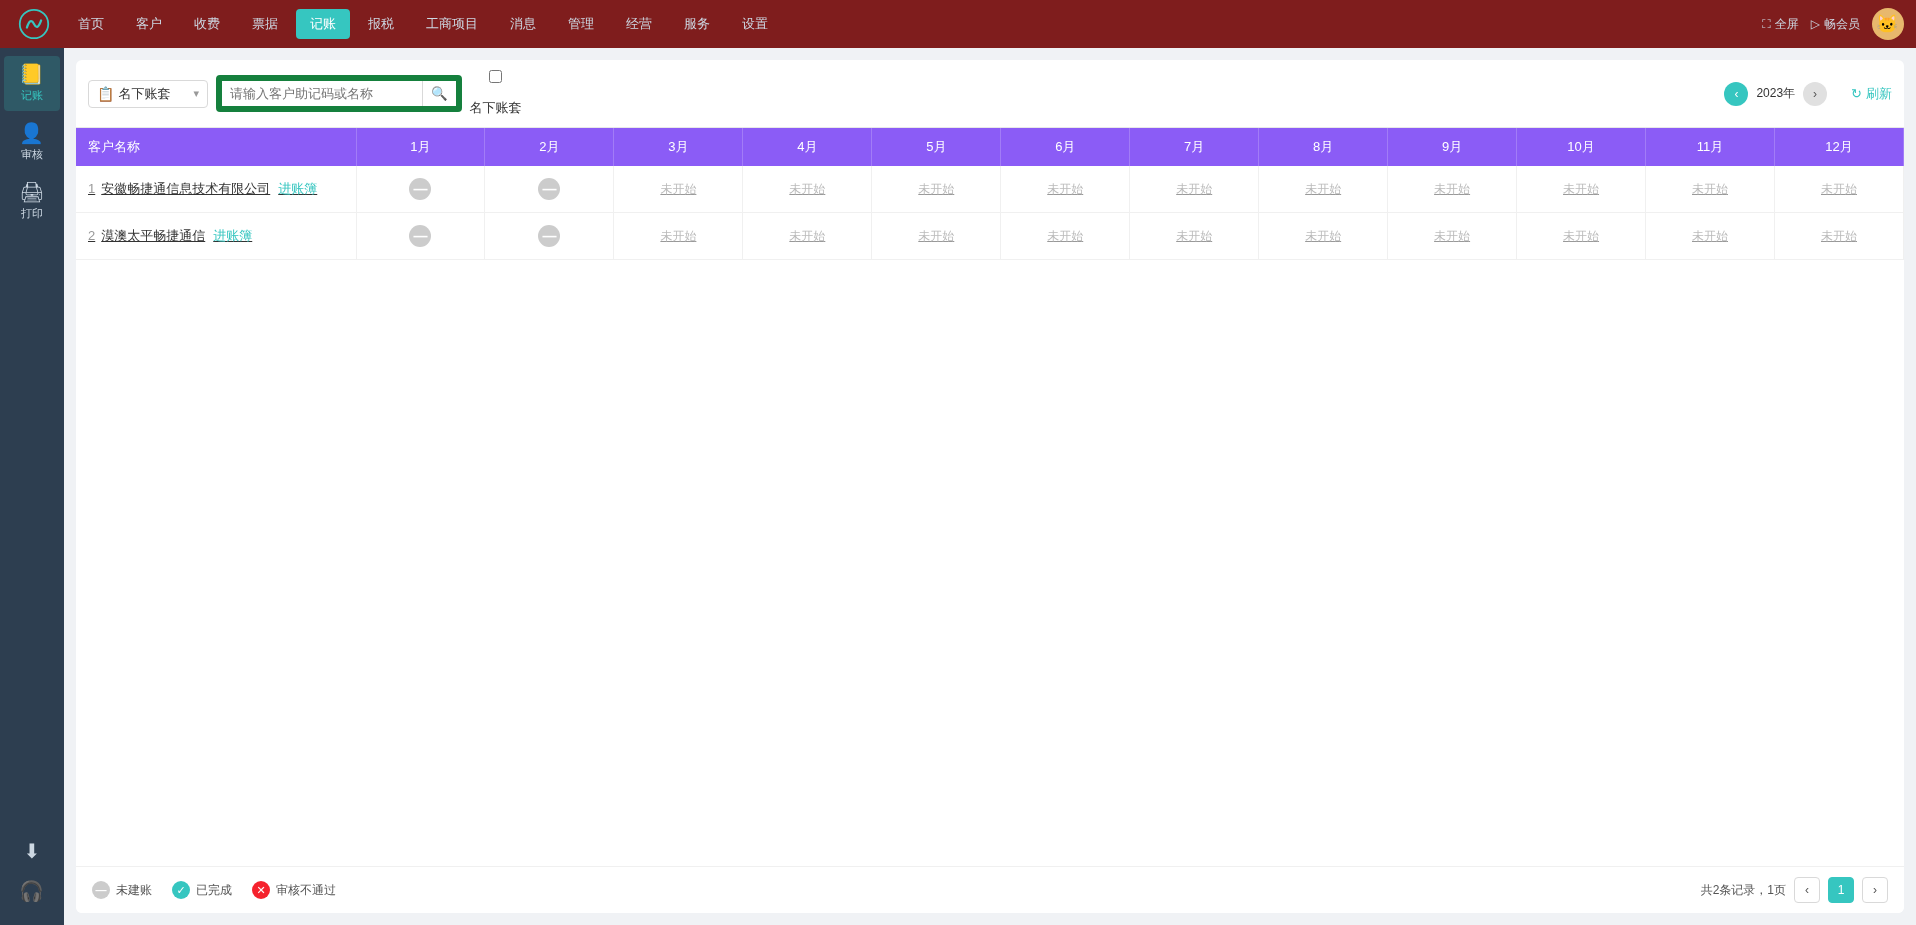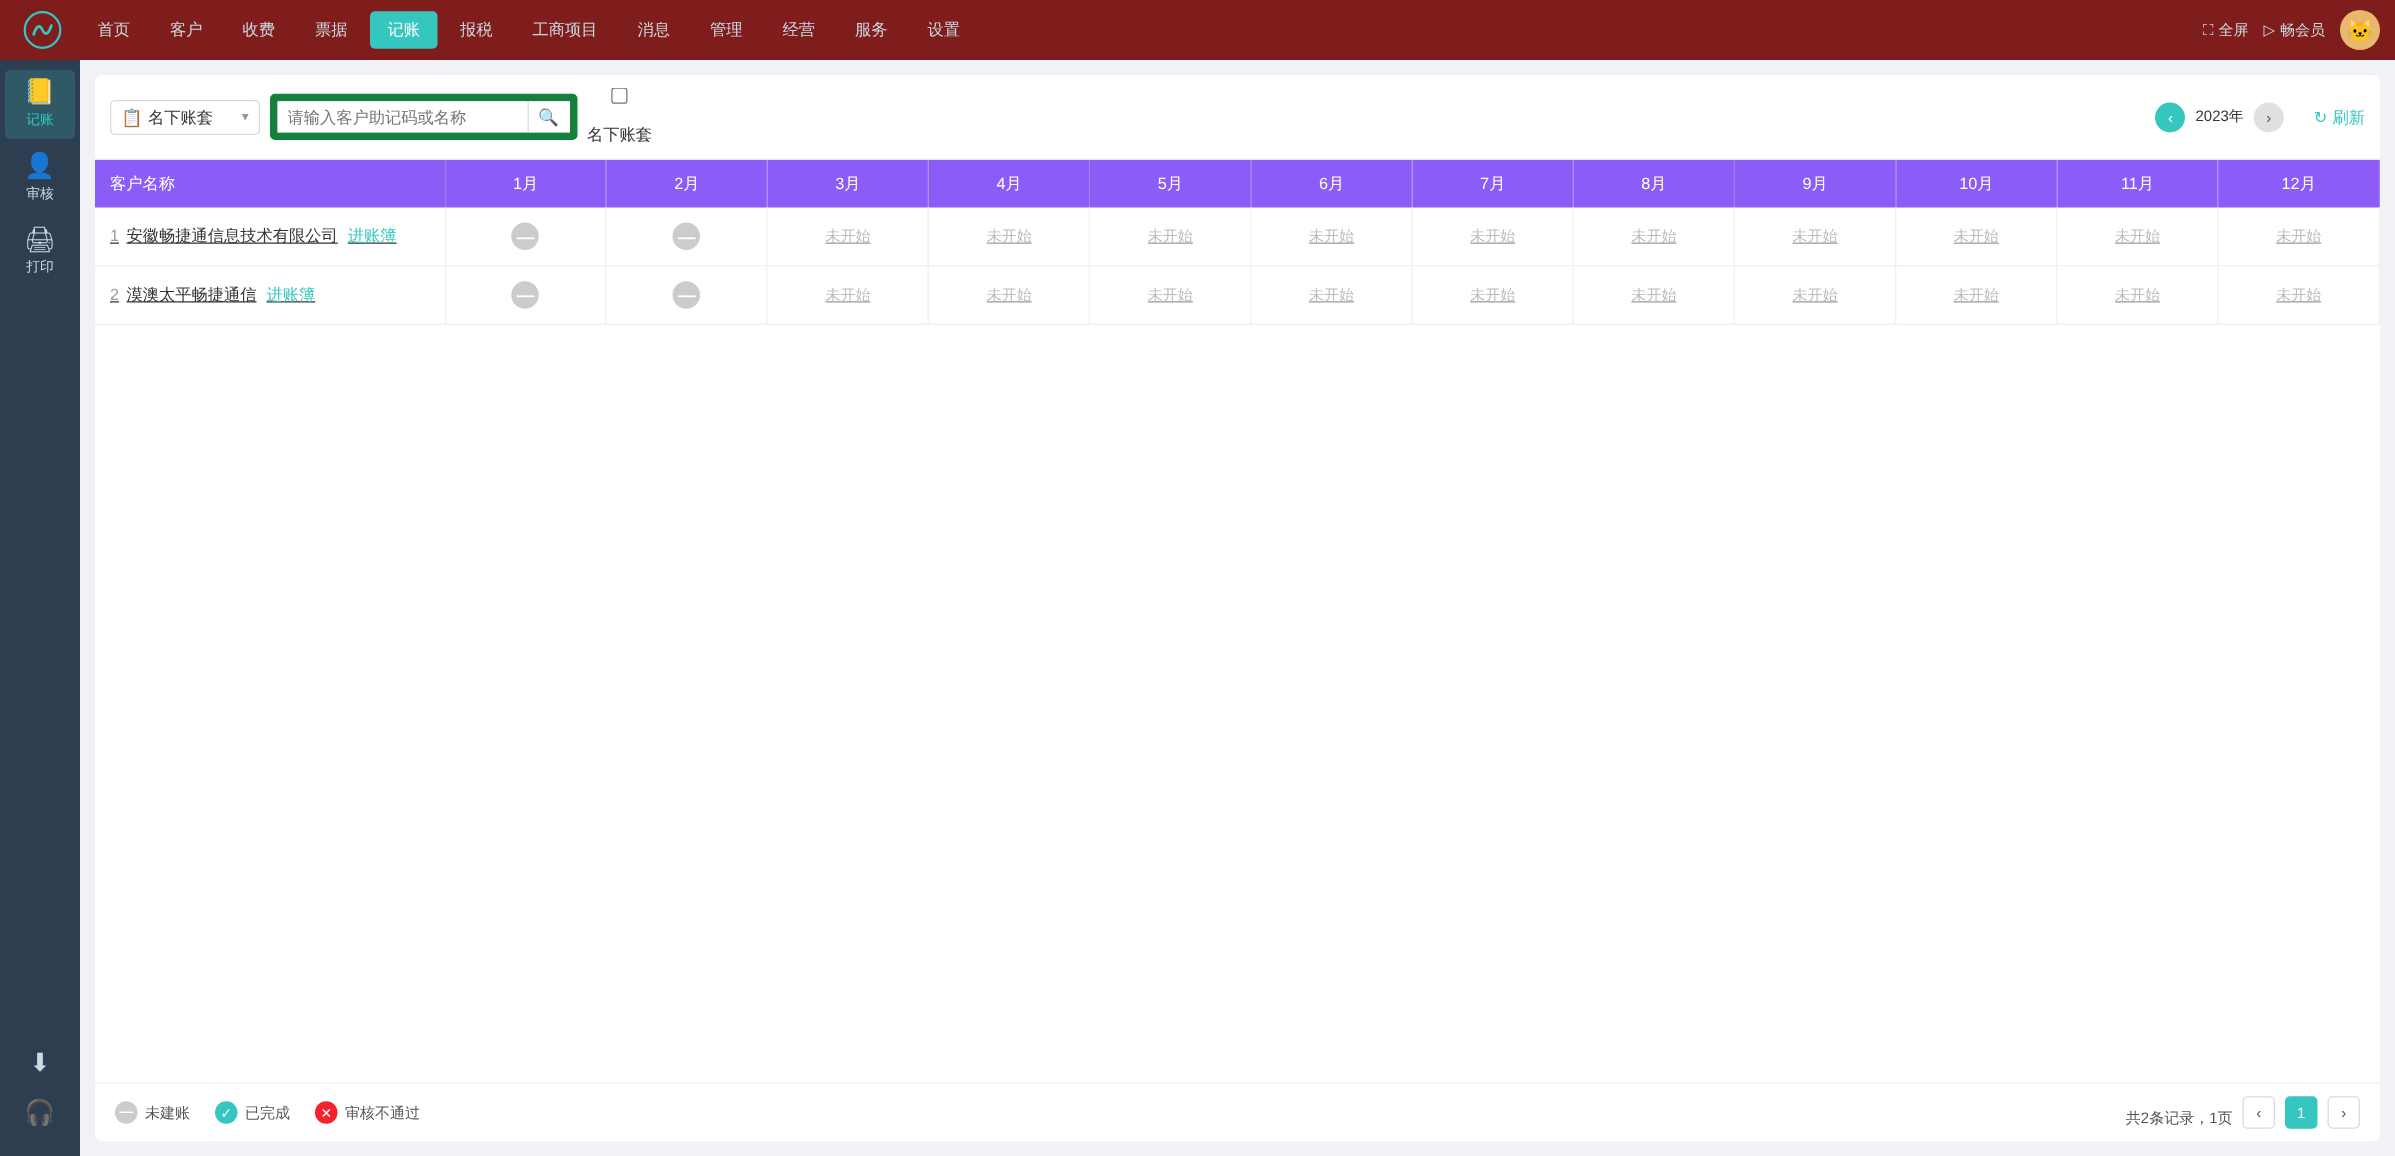--- a/index.html
+++ b/index.html
@@ -338,21 +338,21 @@
       background: #f5222d;
       display: flex;
       align-items: center;
       justify-content: center;
       color: white;
       font-size: 11px;
     }
     .pagination {
       margin-left: auto;
       display: flex;
-      align-items: flex-end;
+      align-items: center;
       gap: 8px;
       font-size: 12px;
       color: #555;
     }
     .page-btn {
       width: 26px;
       height: 26px;
       border: 1px solid #d9d9d9;
       border-radius: 4px;
       background: #fff;

